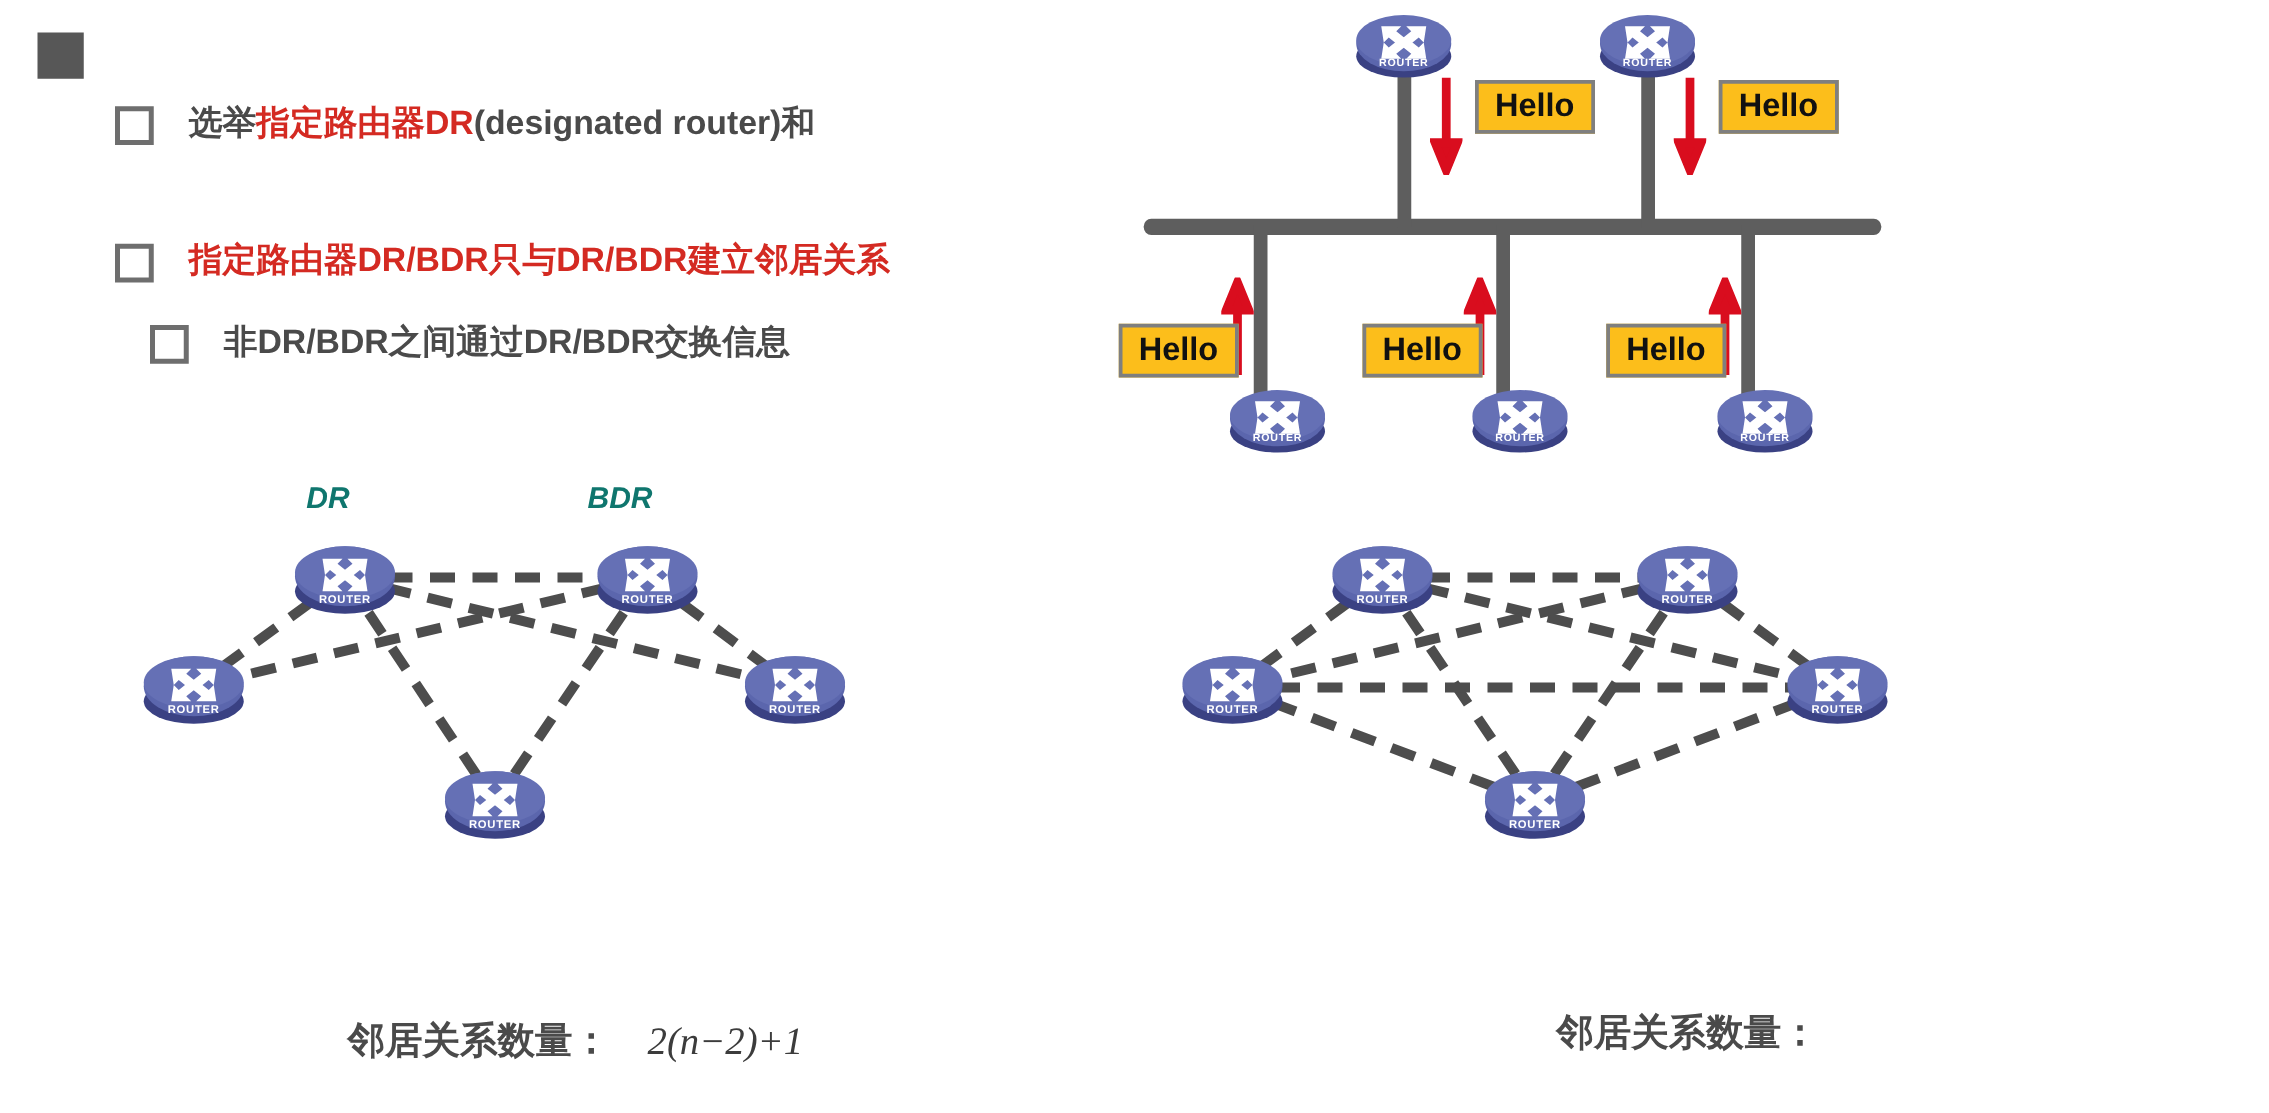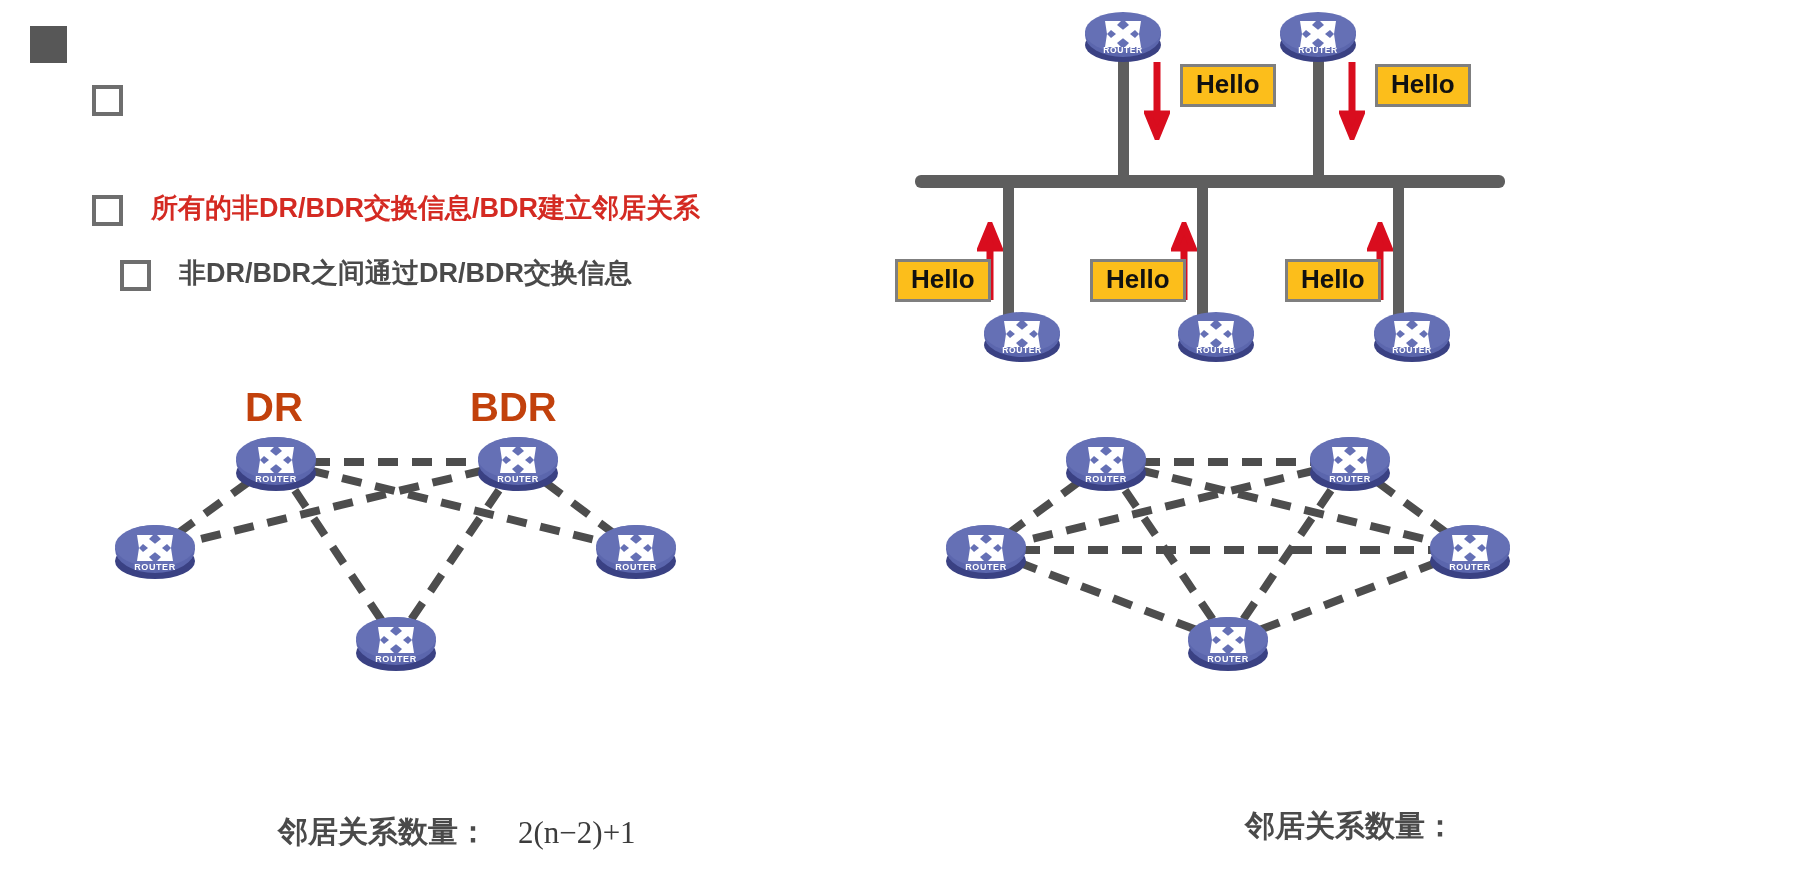--- a/index.html
+++ b/index.html
@@ -80,32 +80,34 @@
     font-family: "Liberation Sans", sans-serif;
   }
   .arrow { position: absolute; }
 
   
   .topo { position: absolute; }
   .topo svg { display: block; overflow: visible; }
 
   .node-label {
     position: absolute;
-    font-size: 40px; font-weight: bold; color: #c2410c;
+    font-size: 24px; font-weight: bold; color: #0f766e;
     font-family: "Liberation Sans", sans-serif;
+    font-style: italic;
   }
 
   .caption {
     position: absolute;
     display: flex; align-items: center;
     font-size: 30px; font-weight: bold; color: #4a4a4a;
     white-space: nowrap;
   }
   .formula {
     font-family: "Liberation Serif", serif;
+    font-style: italic;
     font-weight: normal;
     color: #3c3c3c;
     font-size: 31px;
     margin-left: 30px;
   }
   .frac { display: inline-block; text-align: center; vertical-align: middle; line-height: 1.05; }
   .frac .num { display: block; padding: 0 4px 2px 4px; }
   .frac .den { display: block; border-top: 2px solid #3c3c3c; padding: 2px 4px 0 4px; }
 </style>
 </head>
@@ -115,27 +117,30 @@
 
   <div class="bullets">
 
     <div class="hdr-row">
       <div class="hdr-square"></div>
     </div>
 
     <div class="sub-row" id="b1">
       <div class="chk"></div>
       <div class="sub-text">
+        <div>
+          <span class="gray">选举</span><span class="red">指定路由器DR</span><span class="gray">(designated router)和</span>
+        </div>
       </div>
     </div>
 
     <div class="sub-row" id="b2">
       <div class="chk"></div>
       <div class="sub-text">
-        <span class="red">所有的非DR/BDR交换信息/BDR建立邻居关系</span>
+        <span class="red">指定路由器DR/BDR只与DR/BDR建立邻居关系</span>
       </div>
     </div>
 
     <div class="sub-row" id="b3">
       <div class="chk"></div>
       <div class="sub-text">
         <span class="gray">非DR/BDR之间通过DR/BDR交换信息</span>
       </div>
     </div>
 

